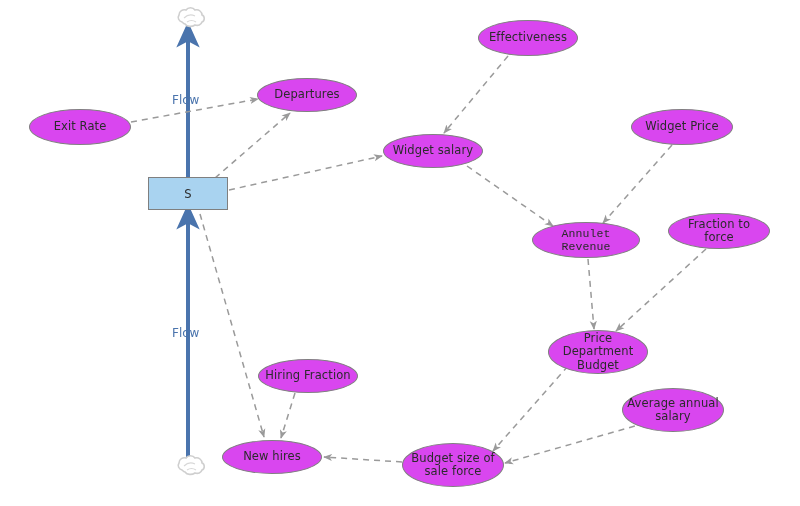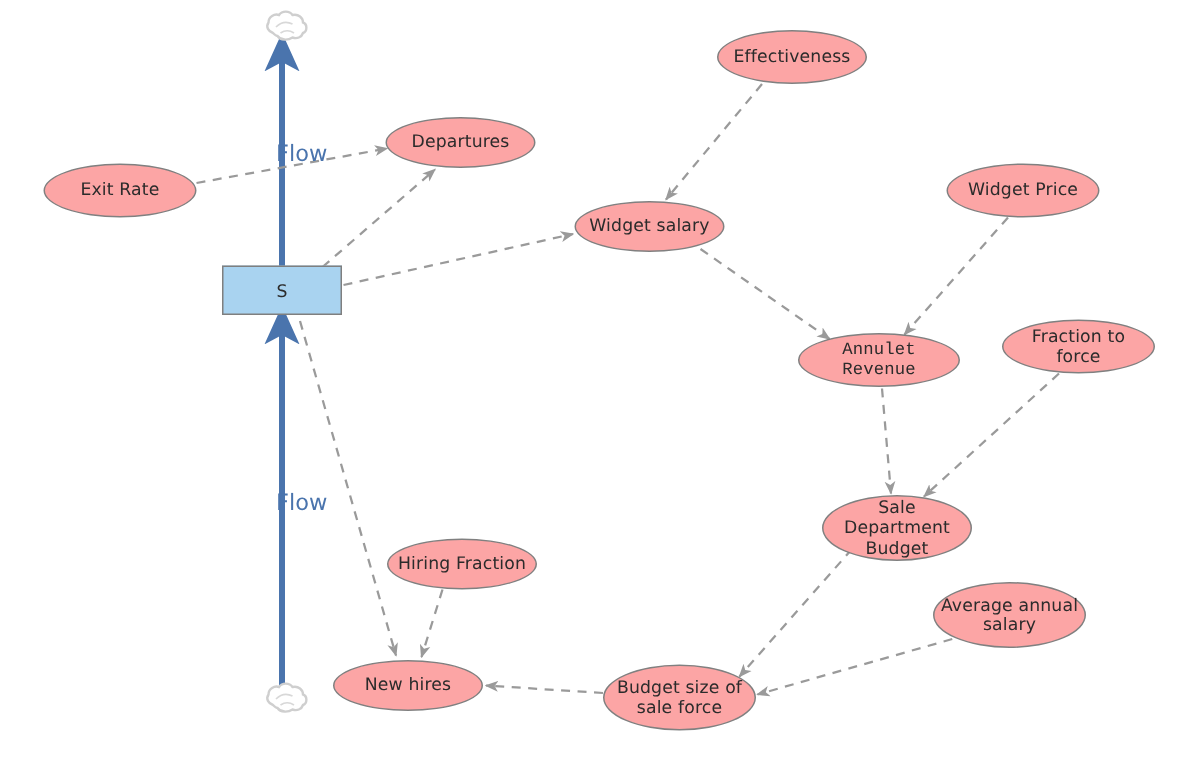--- a/index.html
+++ b/index.html
@@ -9,21 +9,21 @@
     background:#ffffff;
     overflow:hidden;
     font-family:"DejaVu Sans", sans-serif;
   }
   #edges{position:absolute;left:0;top:0;width:800px;height:506px;}
   .node{
     position:absolute;
     display:flex;align-items:center;justify-content:center;
     text-align:center;
     box-sizing:border-box;
-    background:#fca5a5;
+    background:#d946ef;
     border:1.4px solid #808080;
     border-radius:50%;
     color:#2b2b2b;
     font-size:11.5px;
     line-height:13.5px;
     letter-spacing:.1px;
     z-index:3;
   }
   .node span{display:block;padding:0 4px;}
   .stock{
@@ -32,24 +32,23 @@
     background:#a9d3f0;
     border:1.5px solid #7f7f7f;
     color:#2b2b2b;
     font-size:11.5px;
     z-index:4;
     box-sizing:border-box;
   }
   .flow-label{
     position:absolute;
     color:#4a74ad;
-    font-size:15px;
+    font-size:12px;
     z-index:5;
     background:transparent;
-    margin-left:12px;
   }
 </style>
 </head>
 <body>
 
 <div id="canvas">
 
   <svg id="edges" viewBox="0 0 800 506" xmlns="http://www.w3.org/2000/svg">
     <defs>
       <marker id="arr" viewBox="0 0 10 10" refX="9" refY="5" markerWidth="6" markerHeight="6" orient="auto-start-reverse">
@@ -119,21 +118,21 @@
   <div class="node" style="left:631px;top:109px;width:102px;height:36px;text-align:center;">
     <span>Widget Price</span>
   </div>
   <div class="node" style="left:532px;top:222px;width:108px;height:36px;font-family:Liberation Mono, monospace;">
     <span>Annulet Revenue</span>
   </div>
   <div class="node" style="left:668px;top:213px;width:102px;height:36px;">
     <span>Fraction to force</span>
   </div>
   <div class="node" style="left:548px;top:330px;width:100px;height:44px;">
-    <span style="white-space:pre-line;">Sale Department
+    <span style="white-space:pre-line;">Price Department
 Budget</span>
   </div>
   <div class="node" style="left:622px;top:388px;width:102px;height:44px;">
     <span style="white-space:pre-line;">Average annual
 salary</span>
   </div>
   <div class="node" style="left:222px;top:440px;width:100px;height:34px;">
     <span>New hires</span>
   </div>
   <div class="node" style="left:258px;top:359px;width:100px;height:34px;">

